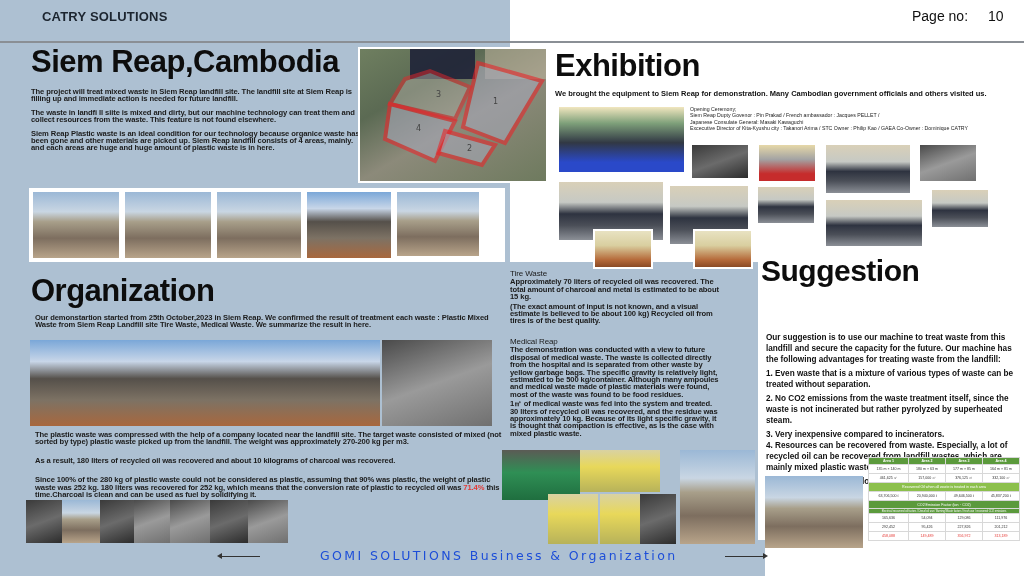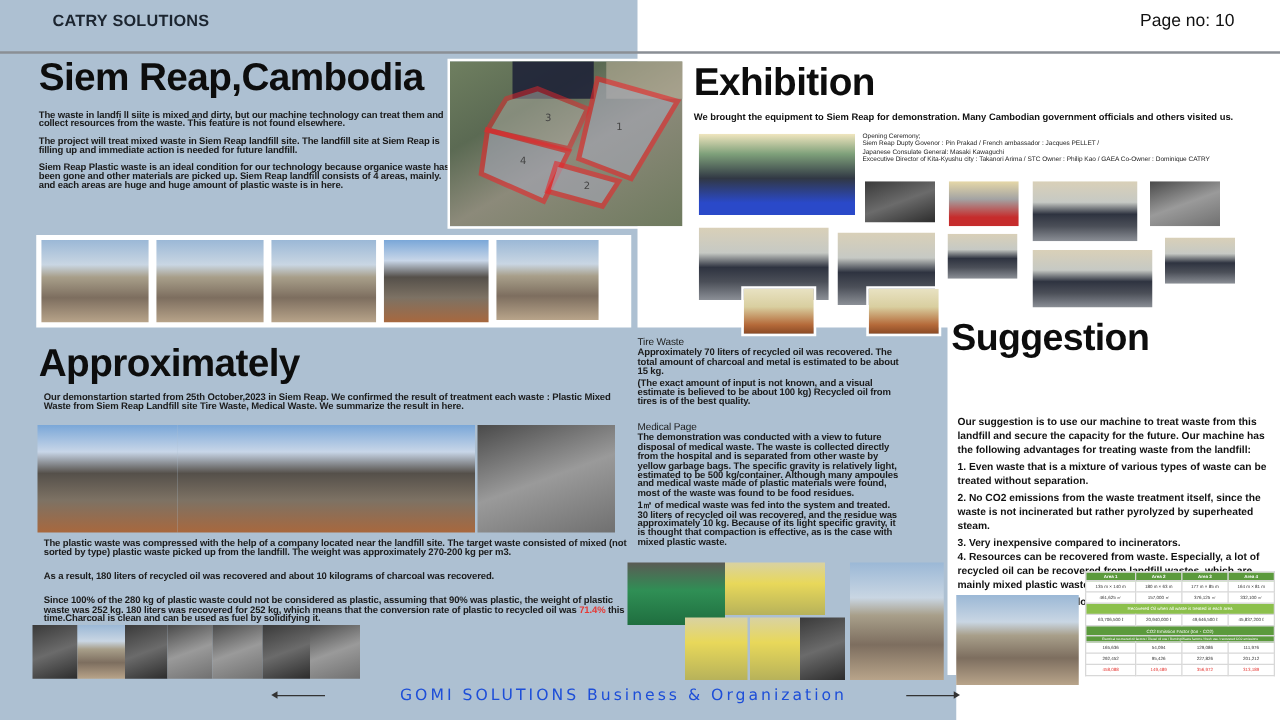--- a/index.html
+++ b/index.html
@@ -10,21 +10,21 @@
 
   
   .bg-blue { background: #adc0d2; }
   #panel-left { left: 0; top: 0; width: 510px; height: 576px; }
   #panel-demo-right { left: 505px; top: 262px; width: 253px; height: 314px; }
   #panel-bottom-strip { left: 0; top: 540px; width: 765px; height: 36px; }
 
   
   #brand { left: 42px; top: 9px; font-size: 13px; font-weight: bold; color: #1c2530; letter-spacing: 0.2px; }
   #page-no { left: 912px; top: 8px; font-size: 14px; color: #111; }
-  #page-no span { margin-left: 4px; }
+  #page-no span { margin-left: 20px; }
   #header-rule { left: 0; top: 41px; width: 1024px; height: 2px; background: #8a8f95; }
 
   
   .big-title { font-weight: bold; color: #0d0d0d; letter-spacing: -0.5px; }
   #title-siem { left: 31px; top: 44px; font-size: 31px; }
   #title-exhibition { left: 555px; top: 48px; font-size: 31px; }
   #title-demo { left: 31px; top: 273px; font-size: 31px; }
   #title-suggestion { left: 761px; top: 254px; font-size: 30px; }
 
   .body-txt { font-size: 7.6px; line-height: 7.4px; color: #1b1b1b; font-weight: bold; letter-spacing: -0.1px; }
@@ -89,22 +89,22 @@
 <div id="panel-bottom-strip" class="abs bg-blue"></div>
 
 <div id="brand" class="abs">CATRY SOLUTIONS</div>
 <div id="page-no" class="abs">
   <span style="margin-left:0">Page no:</span><span>10</span>
 </div>
 <div id="header-rule" class="abs"></div>
 
 <div id="title-siem" class="abs big-title">Siem Reap,Cambodia</div>
 <div id="siem-text" class="abs body-txt">
+  <p>The project will treat mixed waste in Siem Reap landfill site. The landfill site at Siem Reap is filling up and immediate action is needed for future landfill.</p>
   <p>The waste in landfi ll siite is mixed and dirty, but our machine technology can treat them and collect resources from the waste. This feature is not found elsewhere.</p>
-  <p>The project will treat mixed waste in Siem Reap landfill site. The landfill site at Siem Reap is filling up and immediate action is needed for future landfill.</p>
   <p>Siem Reap Plastic waste is an ideal condition for our technology because organice waste has been gone and other materials are picked up. Siem Reap landfill consists of 4 areas, mainly. and each areas are huge and huge amount of plastic waste is in here.</p>
 </div>
 
 <div id="aerial-map" class="abs">
   <svg width="190" height="136" viewBox="0 0 190 136">
     <rect x="125" y="0" width="65" height="30" fill="#b9b09a" opacity="0.6"></rect>
     <rect x="50" y="0" width="65" height="30" fill="#1b1f36" opacity="0.85"></rect>
     <polygon points="118,14 182,32 145,94 103,78" fill="#a6a8b8" opacity="0.6" stroke="#e8262b" stroke-width="4"></polygon>
     <polygon points="45,30 70,22 110,38 95,70 30,55 40,38" fill="#b0aea4" opacity="0.5" stroke="#e8262b" stroke-width="4"></polygon>
     <polygon points="30,55 95,72 75,112 25,90" fill="#a6a8b8" opacity="0.6" stroke="#e8262b" stroke-width="4"></polygon>
@@ -139,21 +139,21 @@
 <div class="photo ph-people" style="left:824px;top:143px;width:88px;height:52px;"></div>
 <div class="photo ph-ash" style="left:918px;top:143px;width:60px;height:40px;"></div>
 <div class="photo ph-people" style="left:557px;top:180px;width:108px;height:62px;"></div>
 <div class="photo ph-people" style="left:668px;top:184px;width:82px;height:62px;"></div>
 <div class="photo ph-people" style="left:756px;top:185px;width:60px;height:40px;"></div>
 <div class="photo ph-people" style="left:824px;top:198px;width:100px;height:50px;"></div>
 <div class="photo ph-people" style="left:930px;top:188px;width:60px;height:41px;"></div>
 <div class="photo ph-stage" style="left:593px;top:229px;width:60px;height:40px;"></div>
 <div class="photo ph-stage" style="left:693px;top:229px;width:60px;height:40px;"></div>
 
-<div id="title-demo" class="abs big-title">Approximately</div>
+<div id="title-demo" class="abs big-title">Organization</div>
 <div id="demo-intro" class="abs body-txt">Our demonstartion started from 25th October,2023 in Siem Reap. We confirmed the result of treatment each waste : Plastic Mixed Waste from Siem Reap Landfill site Tire Waste, Medical Waste. We summarize the result in here.</div>
 
 <div id="demo-strip" class="abs">
   <div class="photo ph-bales" style="left:0;top:0;width:112px;height:86px;border:none;"></div>
   <div class="photo ph-bales" style="left:112px;top:0;width:110px;height:86px;border:none;"></div>
   <div class="photo ph-bales" style="left:222px;top:0;width:128px;height:86px;border:none;"></div>
   <div class="photo ph-ash" style="left:352px;top:0;width:110px;height:86px;border:none;"></div>
 </div>
 
 <div id="demo-compress" class="abs body-txt">The plastic waste was compressed with the help of a company located near the landfill site. The target waste consisted of mixed (not sorted by type) plastic waste picked up from the landfill. The weight was approximately 270-200 kg per m3.</div>
@@ -171,21 +171,21 @@
   <div class="photo ph-dark" style="left:192px;top:0;width:38px;height:43px;border:none;"></div>
   <div class="photo ph-ash" style="left:230px;top:0;width:40px;height:43px;border:none;"></div>
 </div>
 
 <div id="tire-block" class="abs body-txt">
   <div class="sub-head">Tire Waste</div>
   <p style="margin-bottom:2px">Approximately 70 liters of recycled oil was recovered. The total amount of charcoal and metal is estimated to be about 15 kg.</p>
   <p>(The exact amount of input is not known, and a visual estimate is believed to be about 100 kg) Recycled oil from tires is of the best quality.</p>
 </div>
 <div id="medical-block" class="abs body-txt">
-  <div class="sub-head">Medical Page</div>
+  <div class="sub-head">Medical Reap</div>
   <p style="margin-bottom:2px">The demonstration was conducted with a view to future disposal of medical waste. The waste is collected directly from the hospital and is separated from other waste by yellow garbage bags. The specific gravity is relatively light, estimated to be 500 kg/container. Although many ampoules and medical waste made of plastic materials were found, most of the waste was found to be food residues.</p>
   <p>1㎥ of medical waste was fed into the system and treated. 30 liters of recycled oil was recovered, and the residue was approximately 10 kg. Because of its light specific gravity, it is thought that compaction is effective, as is the case with mixed plastic waste.</p>
 </div>
 
 <div class="photo ph-green" style="left:502px;top:450px;width:78px;height:50px;border:none;"></div>
 <div class="photo ph-yellow" style="left:580px;top:450px;width:40px;height:42px;border:none;"></div>
 <div class="photo ph-yellow" style="left:620px;top:450px;width:40px;height:42px;border:none;"></div>
 <div class="photo ph-yellow" style="left:548px;top:494px;width:50px;height:50px;border:none;"></div>
 <div class="photo ph-yellow" style="left:600px;top:494px;width:40px;height:50px;border:none;"></div>
 <div class="photo ph-dark" style="left:640px;top:494px;width:36px;height:50px;border:none;"></div>

